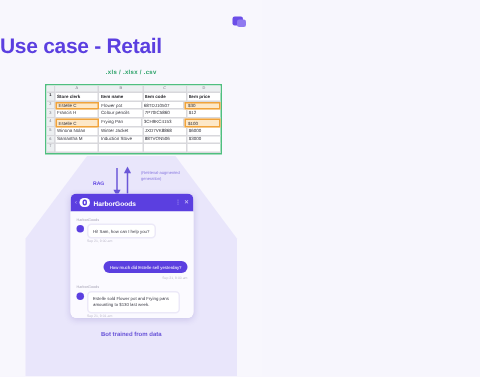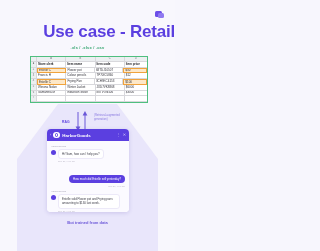--- a/index.html
+++ b/index.html
@@ -29,22 +29,22 @@
   }
   .corner-icon .b2 {
     position: absolute; left: 3px; top: 2px;
     width: 6px; height: 5px;
     background: #8f79f0; border-radius: 1.5px;
   }
 
   
   .title {
     position: absolute; top: 22px; left: 0; width: 175px;
-    text-align: right;
-    font-size: 17px; font-weight: bold;
+    text-align: left;
+    font-size: 14px; font-weight: bold;
     letter-spacing: -0.2px;
     color: #5b3fe0;
   }
 
   
   .filetypes {
     position: absolute; top: 44.5px; left: 0; width: 175px;
     text-align: center;
     font-size: 4px; font-weight: bold;
     letter-spacing: 0.2px;

